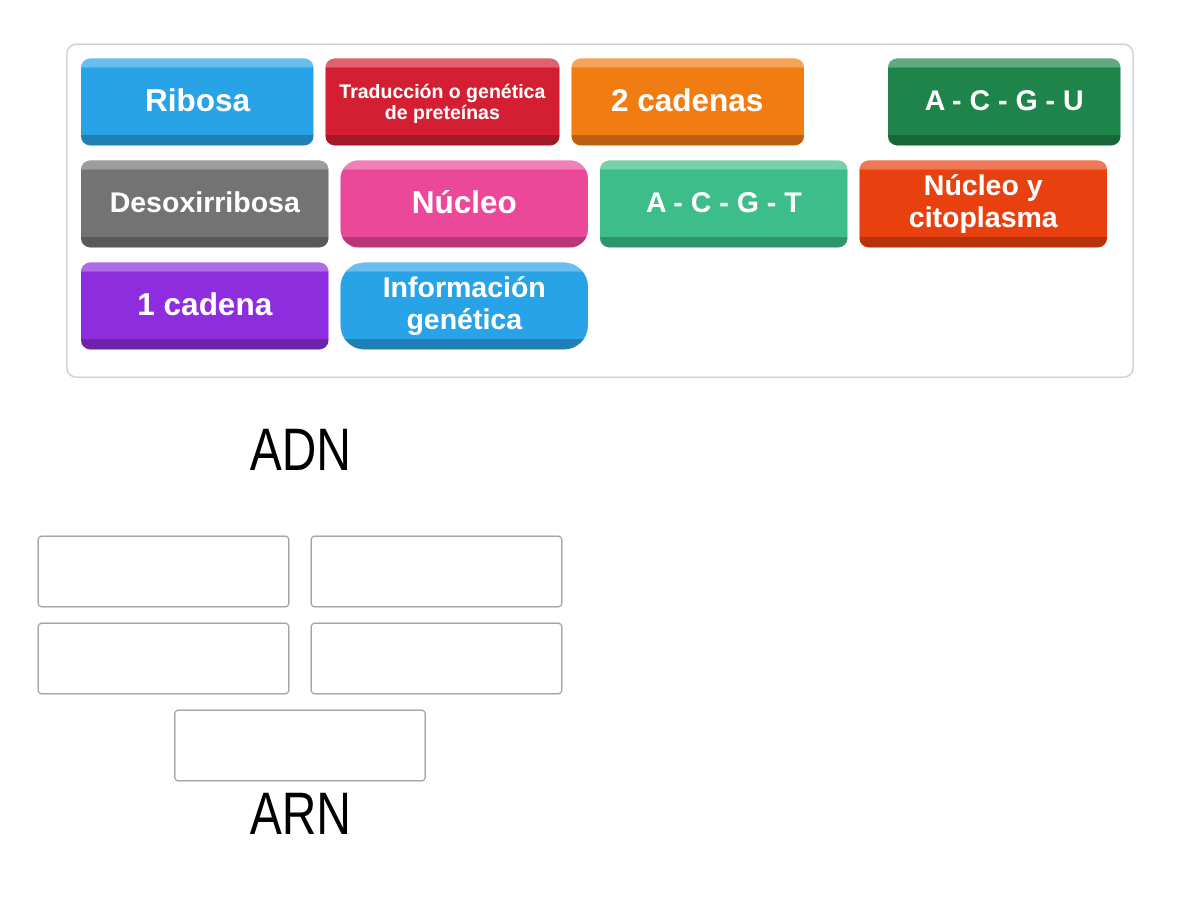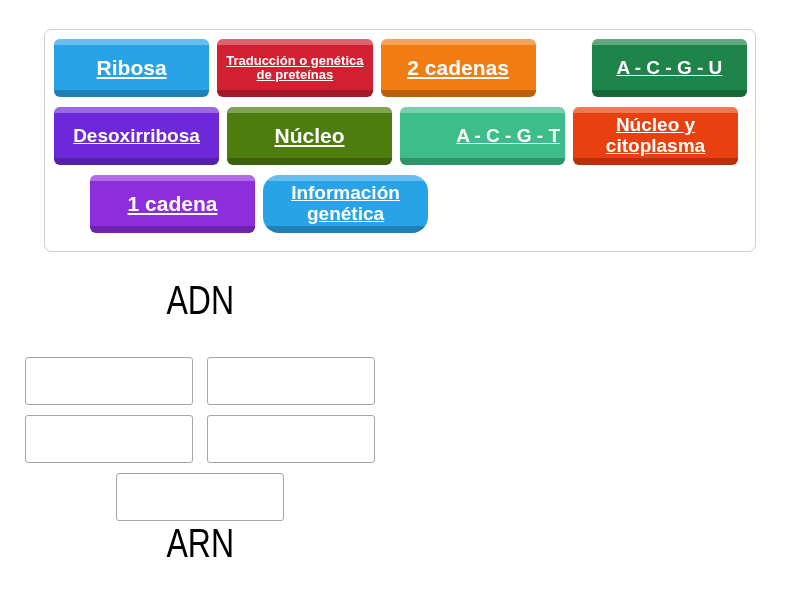--- a/index.html
+++ b/index.html
@@ -44,21 +44,20 @@
     align-items: center;
     justify-content: center;
     text-align: center;
     color: #ffffff;
     font-weight: bold;
     line-height: 1.08;
     padding: 0 5px;
     cursor: pointer;
     user-select: none;
     overflow: hidden;
-    text-decoration: underline;
   }
   
   .tile::before {
     content: "";
     position: absolute;
     left: 0; right: 0; top: 0;
     height: 6px;
     background: rgba(255,255,255,0.30);
     border-radius: 6px 6px 0 0;
     pointer-events: none;
@@ -137,35 +136,35 @@
         <span>Traducción o genética de preteínas</span>
       </div>
       <div class="tile sz-lg" style="background: rgb(240, 124, 18); align-items: center;">
         <span>2 cadenas</span>
       </div>
       <div class="tile sz-md" style="background: rgb(30, 132, 73); margin-left: 48px;">
         <span>A - C - G - U</span>
       </div>
     </div>
     <div class="tile-row">
-      <div class="tile sz-md" style="background: #6d28d9;">
+      <div class="tile sz-md" style="background: #737373;">
         <span>Desoxirribosa</span>
       </div>
-      <div class="tile sz-lg" style="background: #4d7c0f;">
+      <div class="tile sz-lg" style="background: #ec4899; border-radius: 12px;">
         <span>Núcleo</span>
       </div>
-      <div class="tile sz-md" style="background: rgb(61, 189, 138); justify-content: flex-end;">
+      <div class="tile sz-md" style="background: rgb(61, 189, 138);">
         <span>A - C - G - T</span>
       </div>
       <div class="tile sz-md" style="background: rgb(232, 64, 15);">
         <span>Núcleo y citoplasma</span>
       </div>
     </div>
     <div class="tile-row">
-      <div class="tile sz-lg" style="background: rgb(142, 45, 221); margin-left: 36px;">
+      <div class="tile sz-lg" style="background: rgb(142, 45, 221);">
         <span>1 cadena</span>
       </div>
       <div class="tile sz-md" style="background: rgb(41, 163, 232); border-radius: 16px;">
         <span>Información genética</span>
       </div>
     </div>
   </div>
 
 <div id="categories">
     <div class="category">

